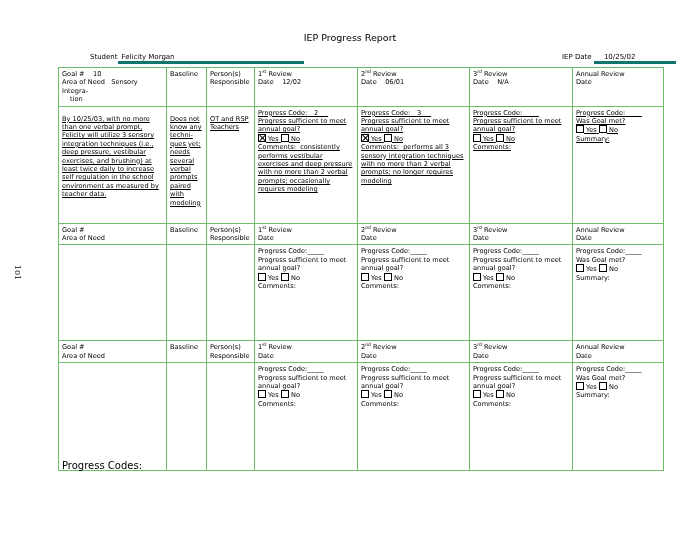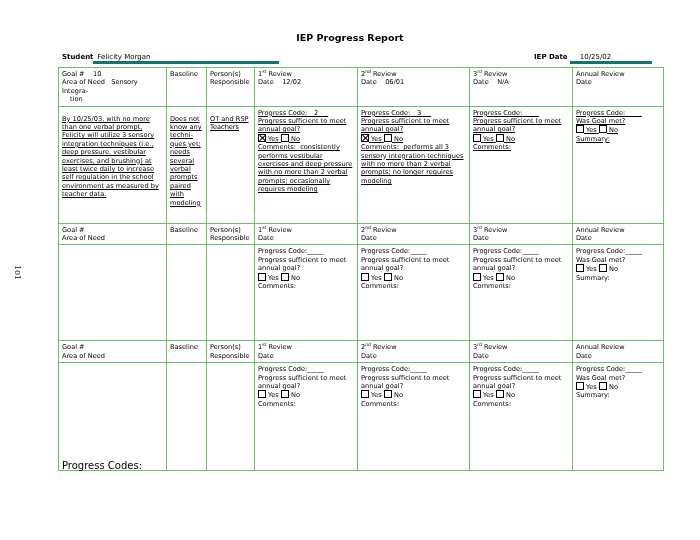--- a/index.html
+++ b/index.html
@@ -1,21 +1,21 @@
 <!DOCTYPE html>
 <html><head>
 <meta charset="utf-8">
 <style>
   html, body { margin:0; padding:0; background:#ffffff; }
   body { width:700px; height:540px; position:relative; overflow:hidden;
          font-family:"DejaVu Sans", sans-serif; color:#000; }
   .title { position:absolute; top:32px; left:0; width:700px; text-align:center;
-           font-size:9.5px; font-weight:bold; }
+           font-size:9.5px; font-weight:normal; }
   .student { position:absolute; top:53px; left:62px; font-size:7px; }
-  .student b, .iepdate b { font-weight:bold; }
+  .student b, .iepdate b { font-weight:normal;margin-left:28px; }
   .uline { display:inline-block; border-bottom:3px solid #0f766e; font-weight:normal; padding-left:4px; }
   .iepdate { position:absolute; top:53px; left:534px; font-size:7px; }
   .sidepg { position:absolute; left:10px; top:268px; font-size:8px; transform:rotate(90deg);
             transform-origin:center; font-family:"DejaVu Serif", serif; }
   table.grid { position:absolute; top:67px; left:58px; width:605px; border-collapse:collapse;
                font-size:6.6px; line-height:8.4px; table-layout:fixed; }
   table.grid td { border:1.5px solid #6fbf6a; vertical-align:top; padding:2px 3px; }
   .hdr td { height:22px;margin-top:47px; }
   .body1 td { height:112px;text-decoration:underline; }
   .body2 td { height:91px; }

